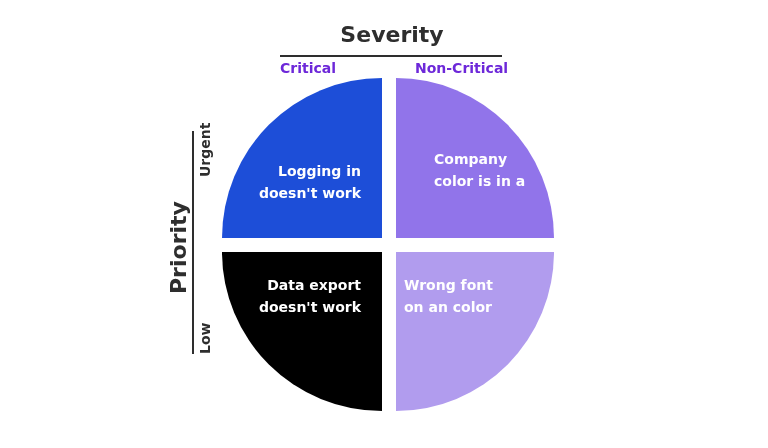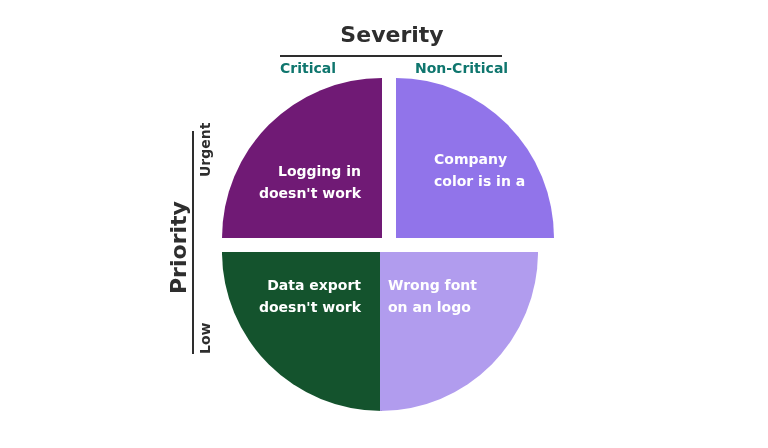--- a/index.html
+++ b/index.html
@@ -1,63 +1,63 @@
 <!DOCTYPE html>
 <html><head>
 <meta charset="utf-8">
 <style>
   html, body { margin:0; padding:0; }
   body { width:768px; height:448px; background:#ffffff; position:relative; overflow:hidden;
          font-family:"DejaVu Sans", sans-serif; color:#2b2b2b; }
   .abs { position:absolute; }
   .title-sev { left:0; width:784px; top:22px; text-align:center; font-size:22px; font-weight:bold; color:#2e2e2e; }
   .hline { left:280px; top:55px; width:222px; height:2px; background:#2e2e2e; }
-  .col-label { top:60px; font-size:14px; font-weight:bold; color:#0f766e; }
+  .col-label { top:60px; font-size:14px; font-weight:bold; color:#6d28d9; }
   .vline { left:192px; top:131px; width:2px; height:223px; background:#2e2e2e; }
   .rot { transform-origin:left top; transform:rotate(-90deg); white-space:nowrap; font-weight:bold; color:#2e2e2e; }
   .quad { position:absolute; display:flex; flex-direction:column; }
   .quad span { color:#ffffff; font-weight:bold; font-size:14px; line-height:22px; }
   .q-tl { left:222px; top:78px; width:160px; height:160px; border-top-left-radius:160px 160px; }
   .q-tr { left:396px; top:78px; width:158px; height:160px; border-top-right-radius:158px 160px; }
   .q-bl { left:222px; top:252px; width:160px; height:159px; border-bottom-left-radius:160px 159px; }
-  .q-br { left:380px; top:252px; width:158px; height:159px; border-bottom-right-radius:158px 159px; }
+  .q-br { left:396px; top:252px; width:158px; height:159px; border-bottom-right-radius:158px 159px; }
   .txt { position:absolute; }
 </style>
 </head>
 <body>
 
 <div class="abs title-sev">Severity</div>
 <div class="abs hline"></div>
 <div class="abs col-label" style="left:280px;">Critical</div>
 <div class="abs col-label" style="left:415px;text-align:center;">Non-Critical</div>
 
 <div class="abs vline"></div>
 <div class="abs rot" style="left:166px; top:294px; font-size:22px;">Priority</div>
 <div class="abs rot" style="left:197px; top:177px; font-size:14px;">Urgent</div>
 <div class="abs rot" style="left:197px; top:354px; font-size:14px;">Low</div>
 
-<div class="quad q-tl" style="background:#701a75;">
+<div class="quad q-tl" style="background:#1d4ed8;">
   <div class="txt" style="right:21px; top:82px; text-align:right;">
     <span style="display:block">Logging in</span>
     <span style="display:block">doesn't work</span>
   </div>
 </div>
 
 <div class="quad q-tr" style="background:#9174ea;">
   <div class="txt" style="left:8px; top:70px;margin-left:30px;">
     <span style="display:block">Company</span>
     <span style="display:block">color is in a</span>
   </div>
 </div>
 
-<div class="quad q-bl" style="background:#14532d;">
+<div class="quad q-bl" style="background:#000000;">
   <div class="txt" style="right:21px; top:22px; text-align:right;">
     <span style="display:block">Data export</span>
     <span style="display:block">doesn't work</span>
   </div>
 </div>
 
 <div class="quad q-br" style="background:#b19cee;">
   <div class="txt" style="left:8px; top:22px;">
     <span style="display:block">Wrong font</span>
-    <span style="display:block">on an logo</span>
+    <span style="display:block">on an color</span>
   </div>
 </div>
 
 </body></html>

